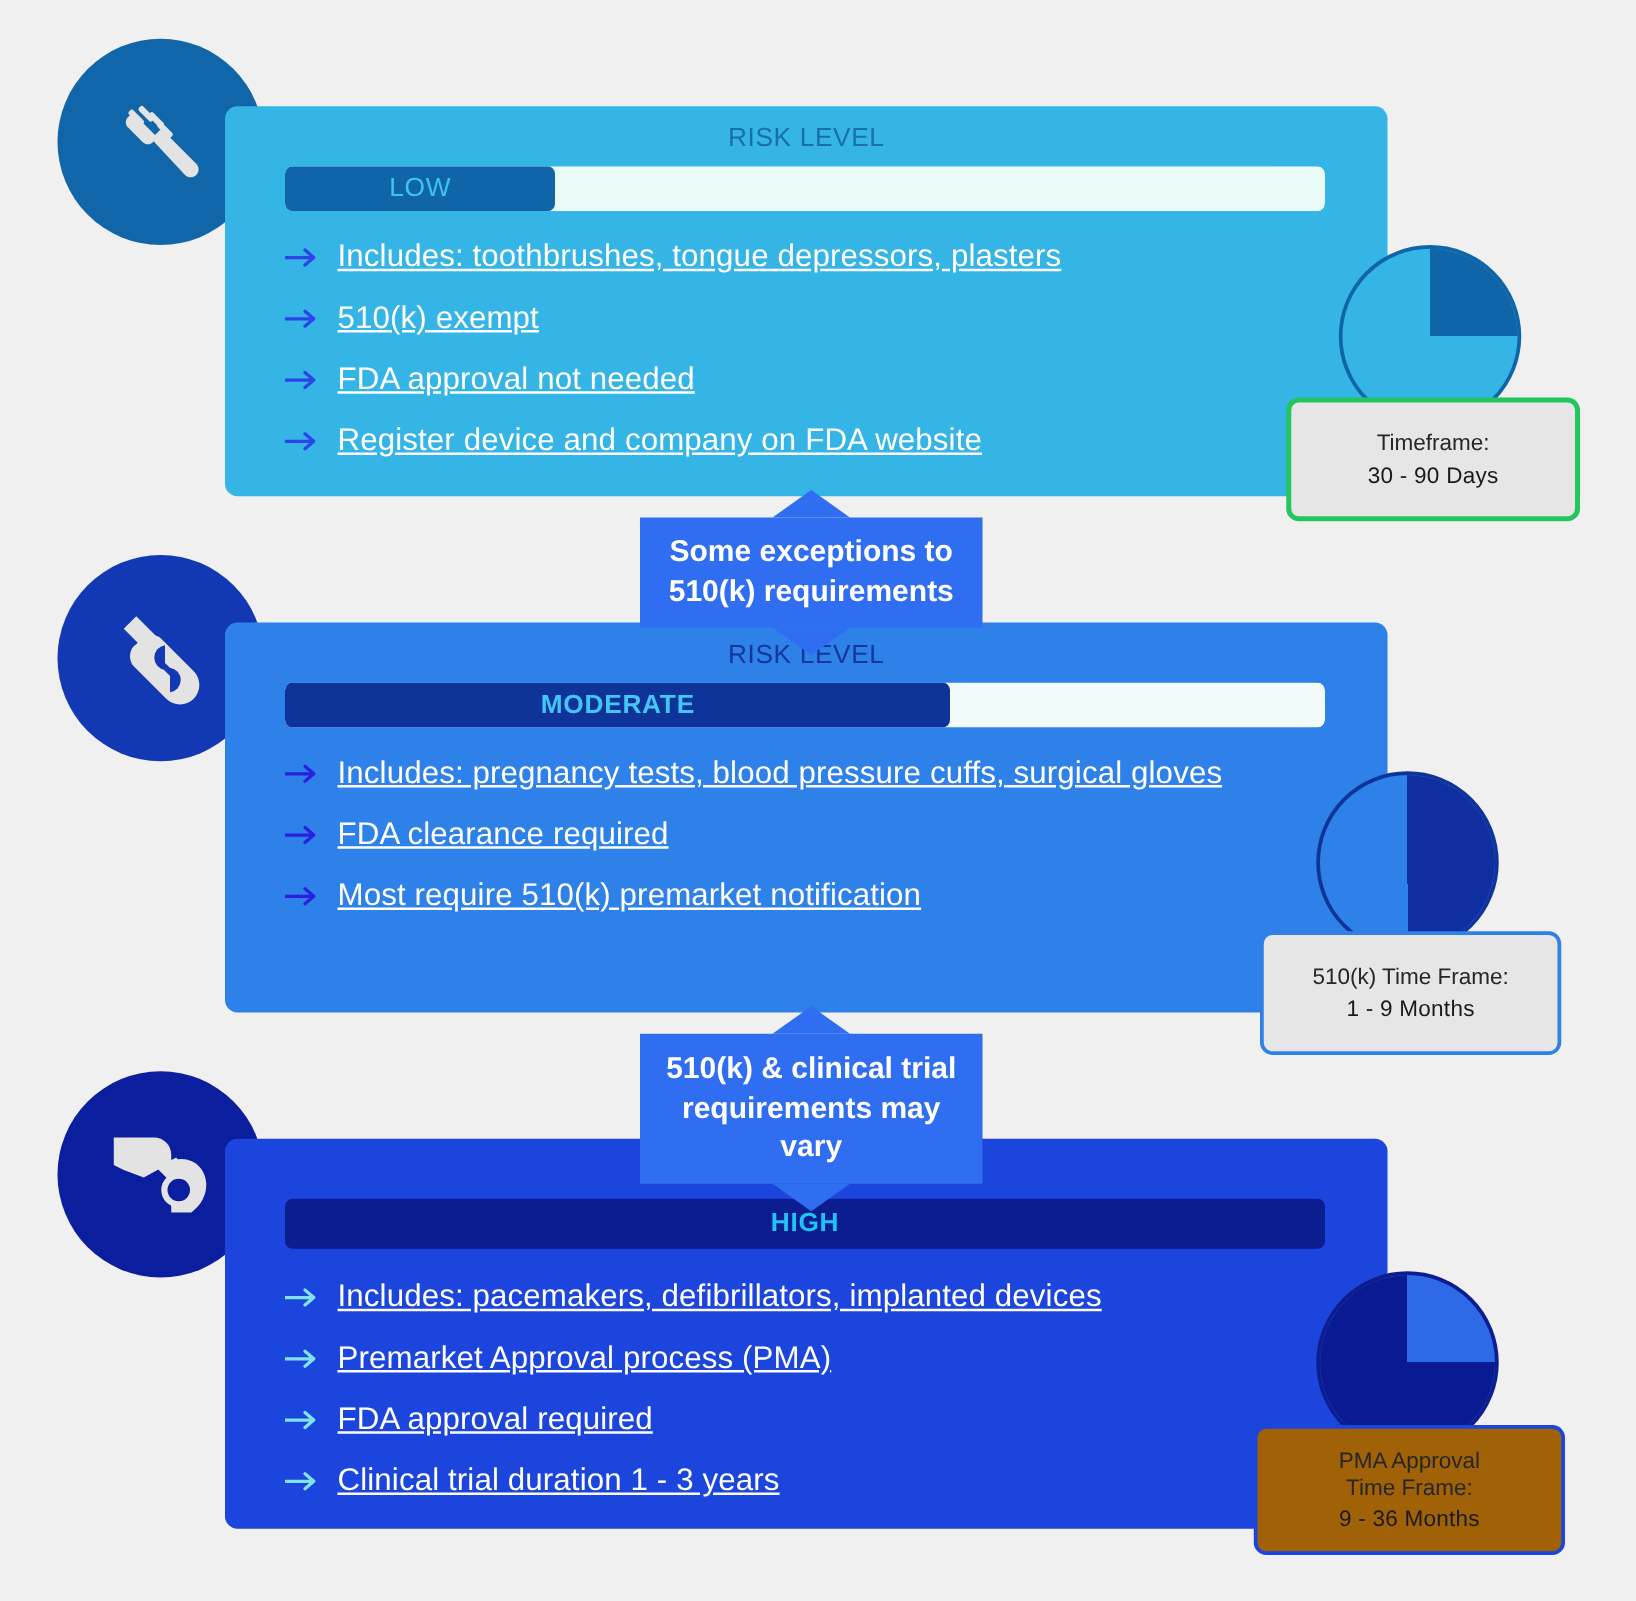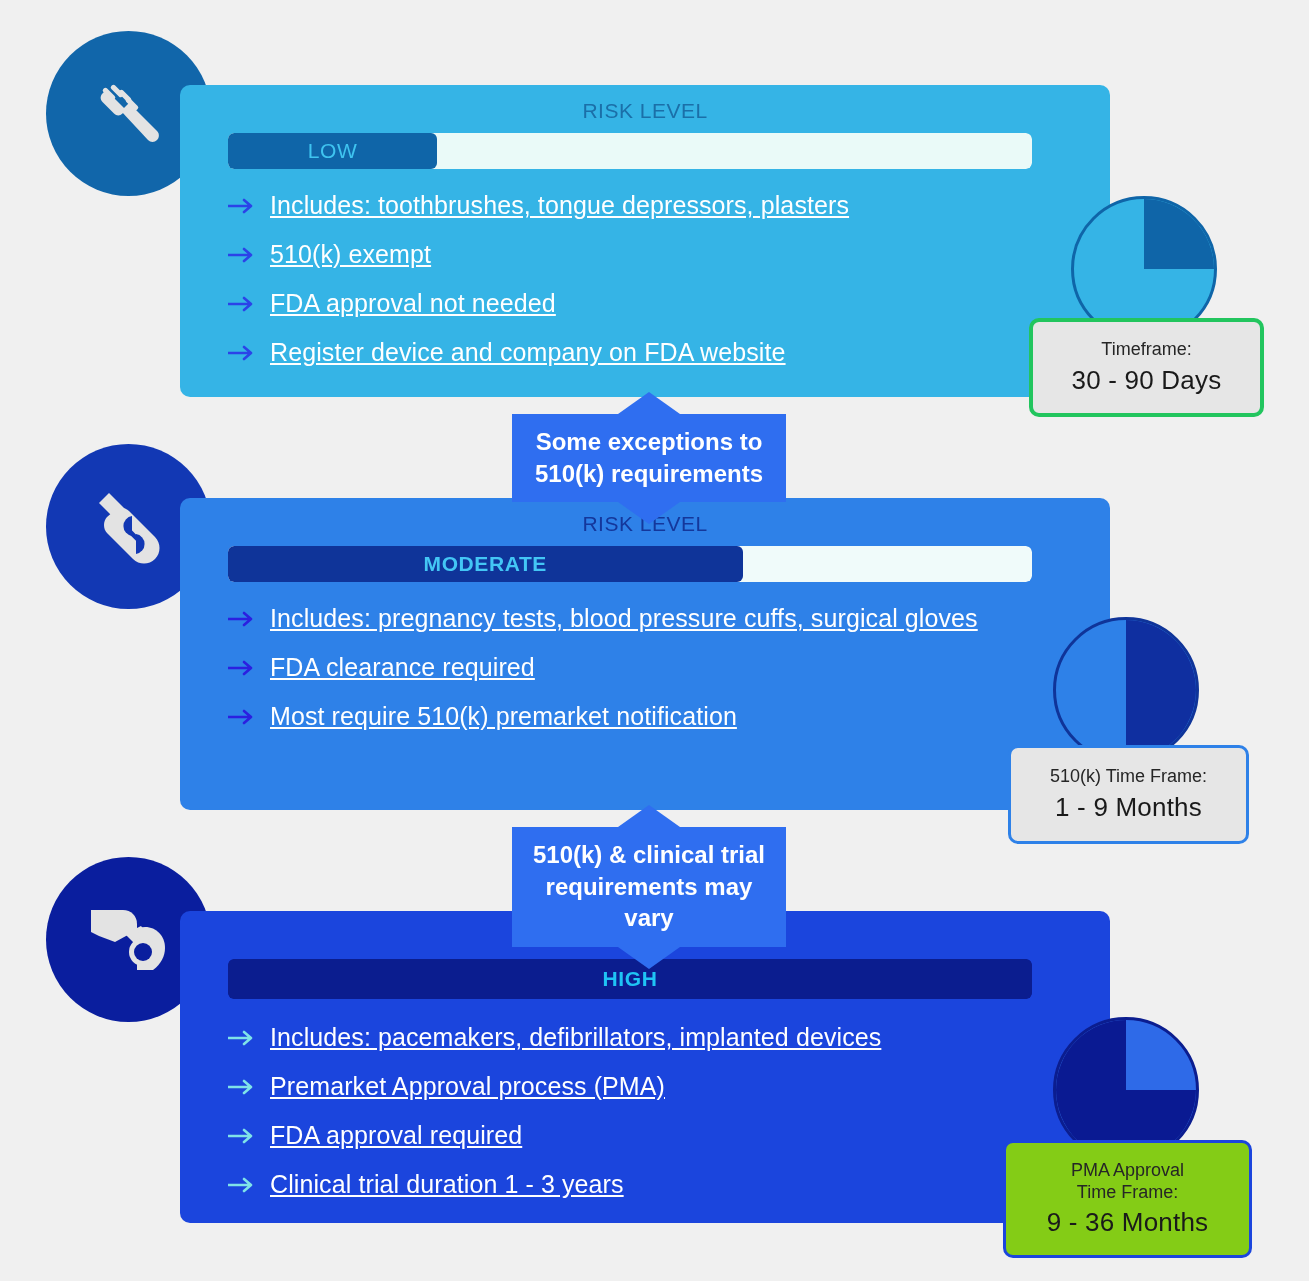--- a/index.html
+++ b/index.html
@@ -55,20 +55,21 @@
 
   
   .meter {
     position: absolute;
     left: 48px;
     top: 48px;
     width: 804px;
     height: 36px;
     border-radius: 6px;
     overflow: hidden;
+    padding-left: 28px;
   }
   .card-3 .meter { height: 40px; }
   .meter-track {
     position: absolute;
     inset: 0;
     border-radius: 6px;
   }
   .card-1 .meter-track { background: #eafaf8; }
   .card-2 .meter-track { background: #f0fbfa; }
   .card-3 .meter-track { background: #0c1f9a; }
@@ -199,29 +200,29 @@
     box-sizing: border-box;
     text-align: center;
     z-index: 3;
     display: flex;
     flex-direction: column;
     align-items: center;
     justify-content: center;
   }
   .tf-1 { left: 1029px; top: 318px; width: 235px; height: 99px; border: 4px solid #22c55e; }
   .tf-2 { left: 1008px; top: 745px; width: 241px; height: 99px; border: 3px solid #2e81e8; }
-  .tf-3 { left: 1003px; top: 1140px; width: 249px; height: 118px; border: 3px solid #1b45dd; background: #84cc16; }
+  .tf-3 { left: 1003px; top: 1140px; width: 249px; height: 104px; border: 3px solid #1b45dd; background: #a16207; }
   .tf-caption {
     font-size: 18px;
     color: #262626;
     font-weight: 400;
     line-height: 1.18;
   }
   .tf-value {
-    font-size: 26px;
+    font-size: 18px;
     color: #1a1a1a;
     font-weight: 500;
     margin-top: 4px;
     letter-spacing: 0.2px;
   }
 </style>
 </head>
 <body>
 
 <div class="stage">

